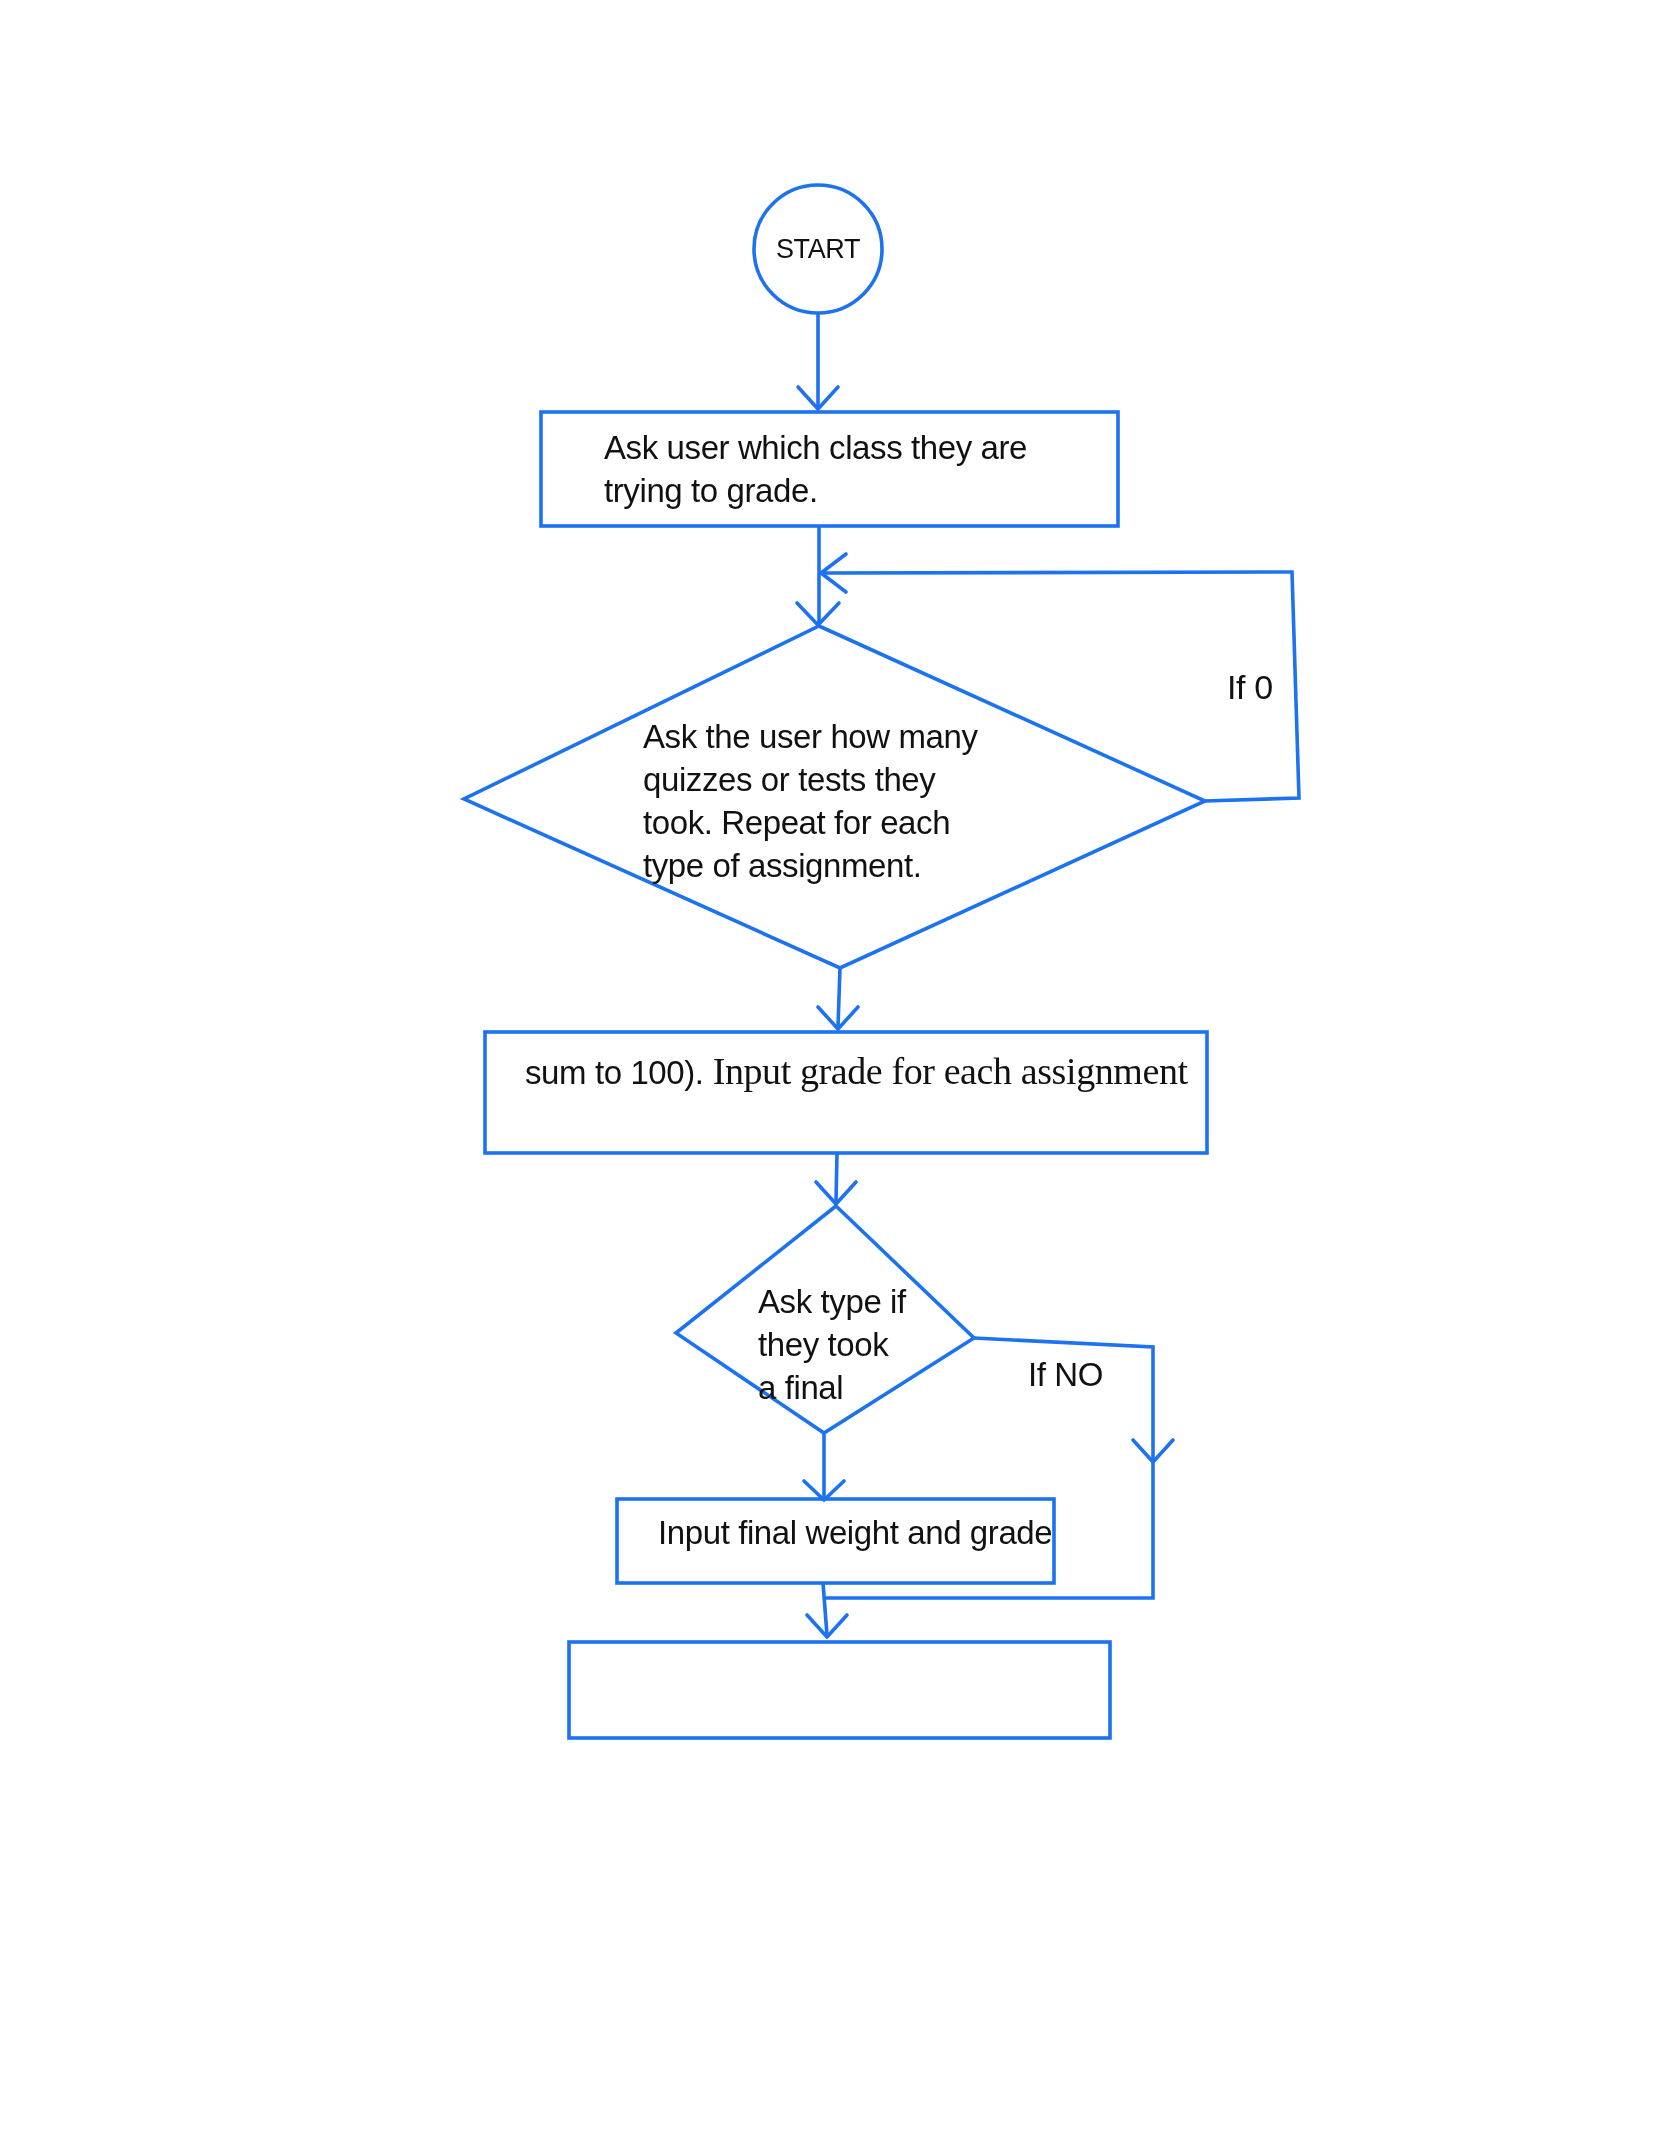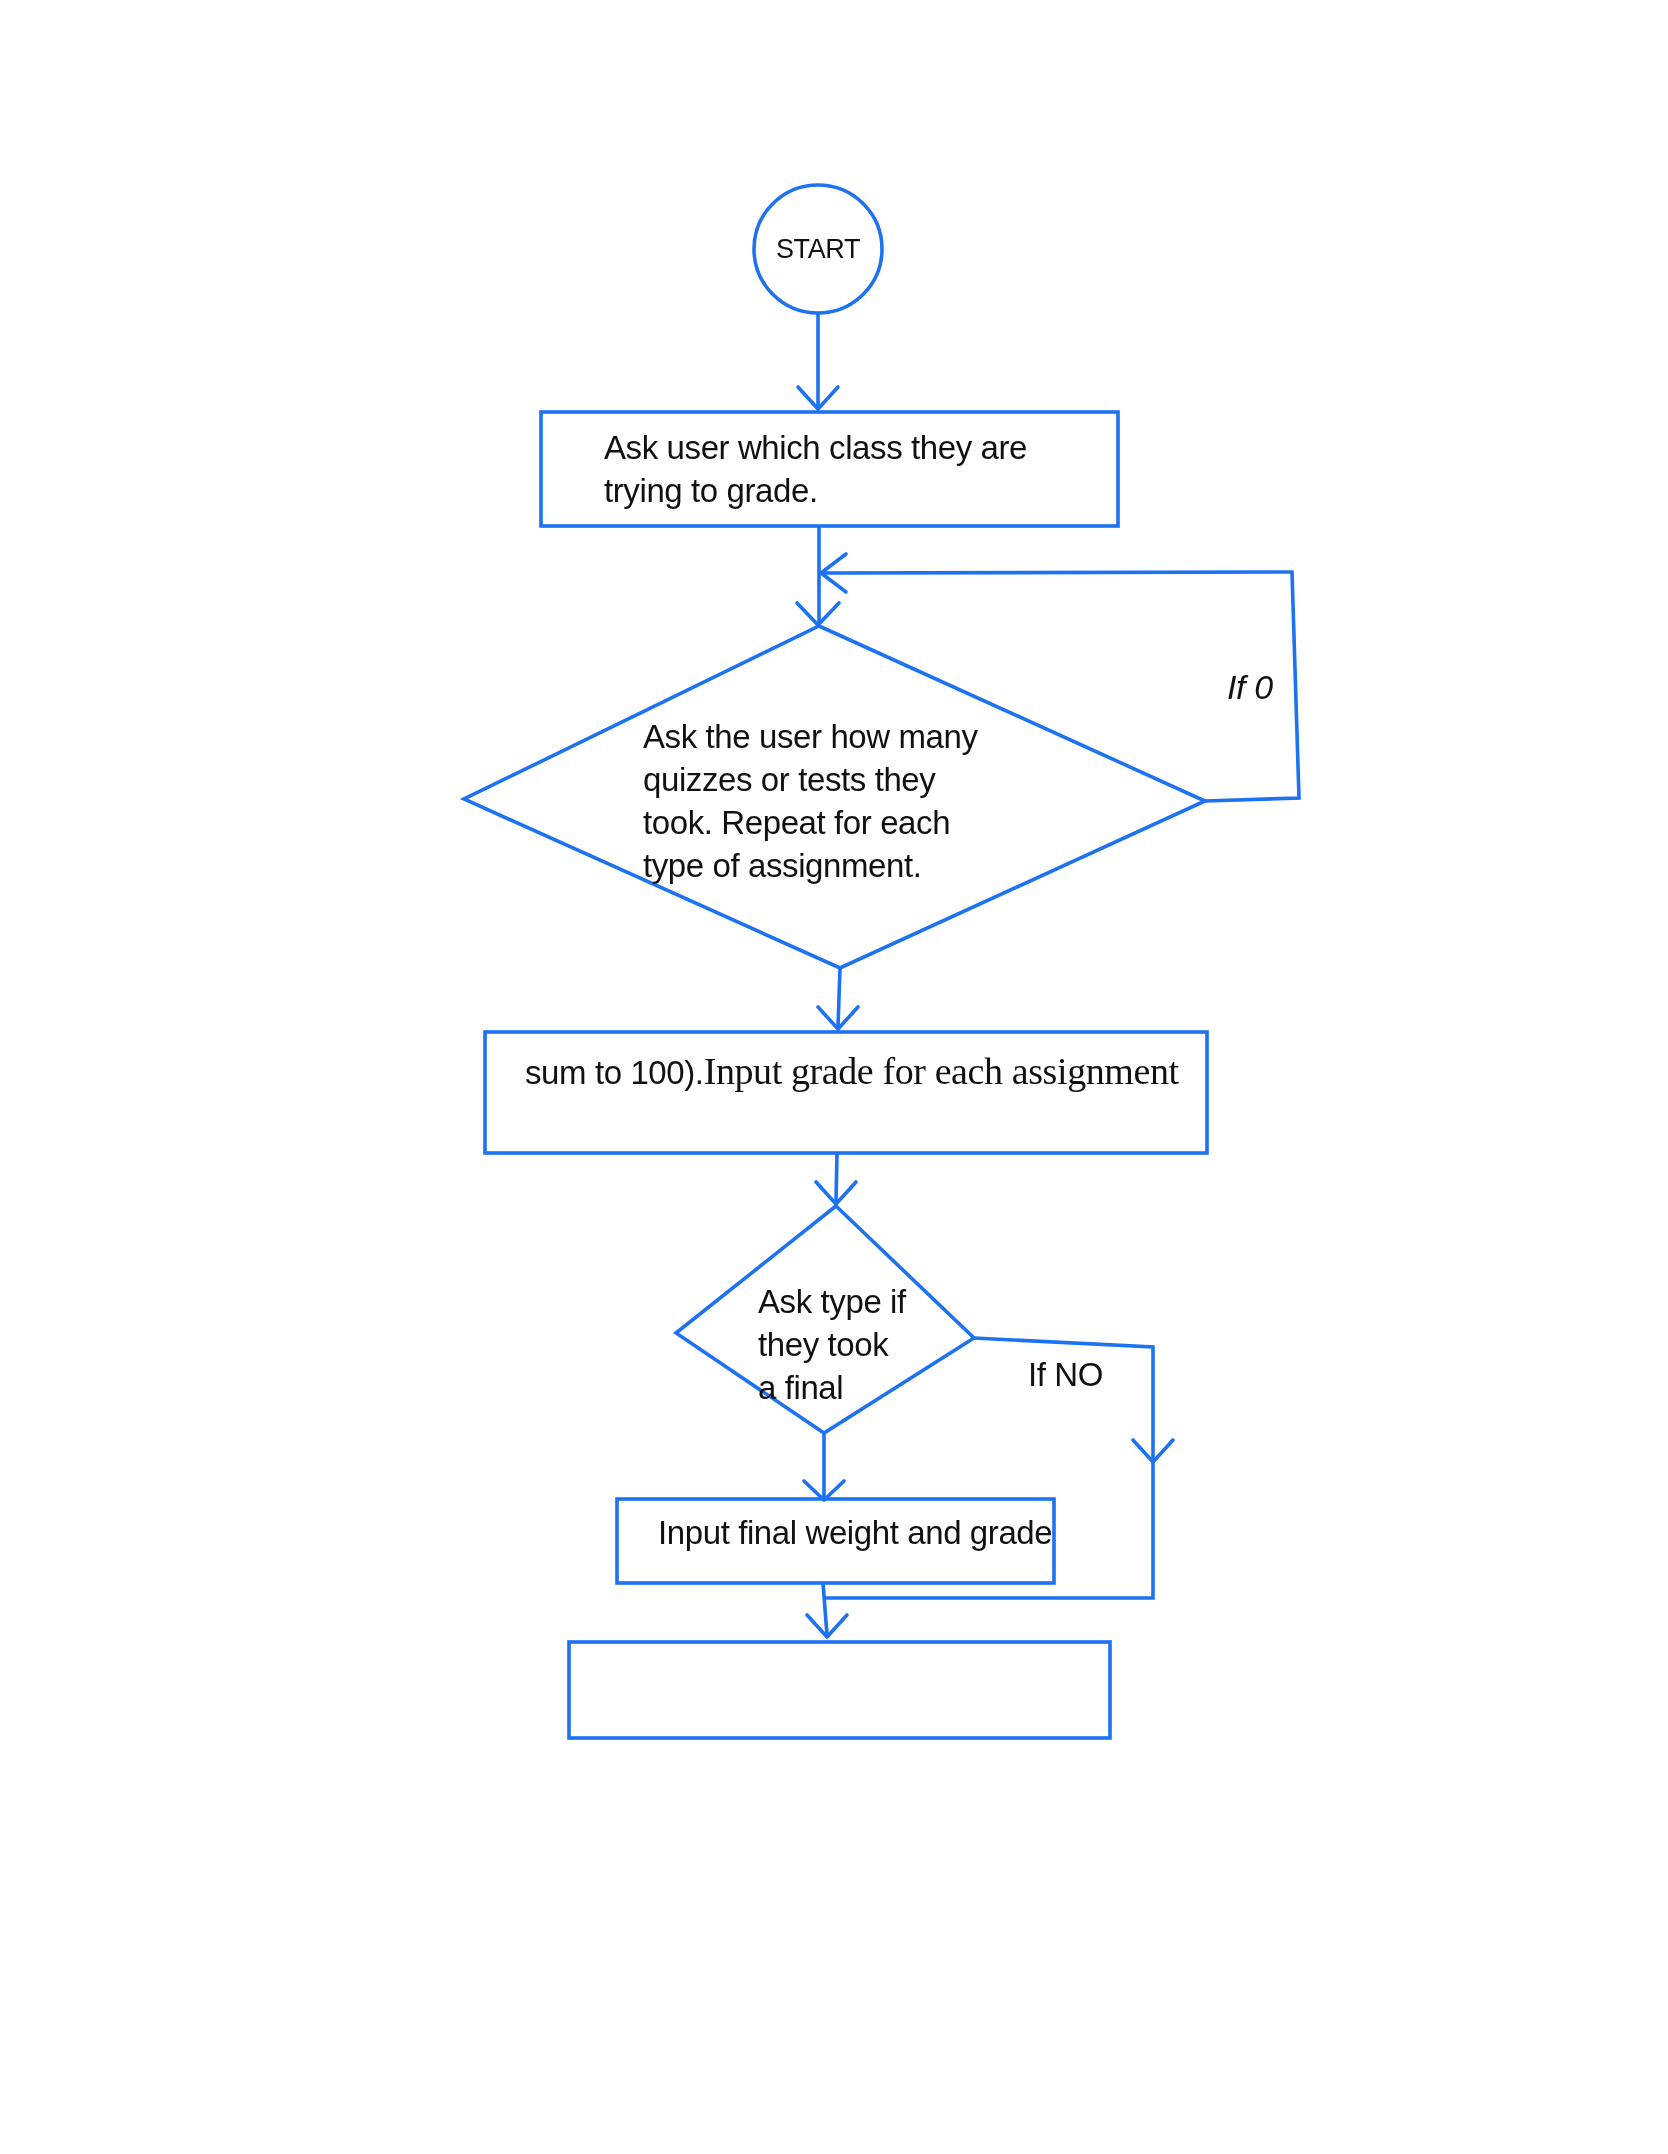--- a/index.html
+++ b/index.html
@@ -28,21 +28,21 @@
     position:absolute;
     font-size:33px;
     line-height:43px;
     letter-spacing:-0.4px;
     white-space:nowrap;
     color:var(--text-black);
   }
   .txt-center{text-align:center;}
   .start-label{font-size:27px;width:160px;}
   .small-inline{font-size:38px;font-family:Liberation Serif, serif;}
-  .big-inline{}
+  .big-inline{margin-right:9px;}
 </style>
 </head>
 <body>
 
 <div class="canvas">
 
   <svg width="1668" height="2154" viewBox="0 0 1668 2154">
 
     <circle class="shape" cx="818" cy="249" r="64"></circle>
 
@@ -105,17 +105,17 @@
 
   <div class="txt" style="left:758px;top:1280px;">
     <div>Ask type if</div>
     <div>they took</div>
     <div>a final</div>
   </div>
 
   <div class="txt" style="left:658px;top:1511px;">Input final weight and grade</div>
 
 
-  <div class="txt" style="left:1227px;top:666px;font-size:34px;font-style:italic;">If 0</div>
+  <div class="txt" style="left:1227px;top:666px;font-size:34px;">If 0</div>
 
   <div class="txt" style="left:1028px;top:1305px;margin-top:48px;">If NO</div>
 
 </div>
 
 </body></html>

